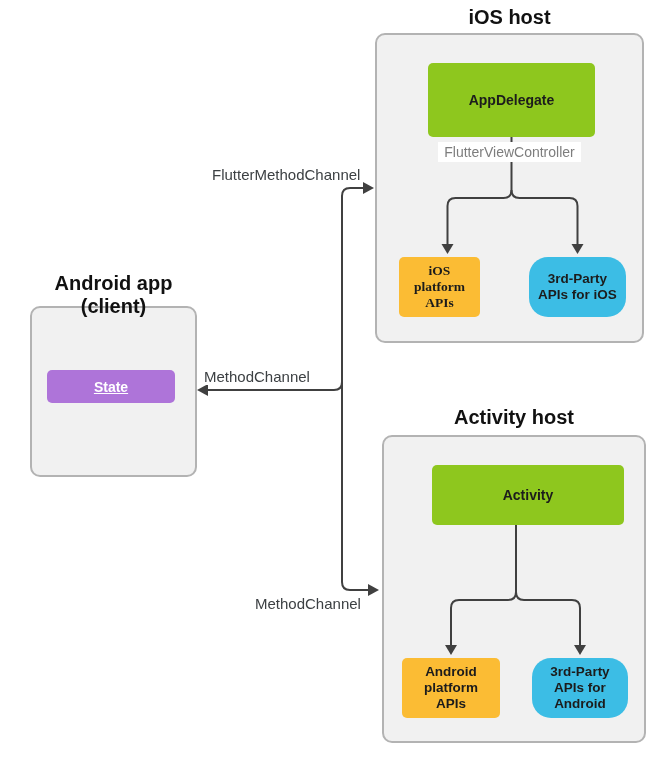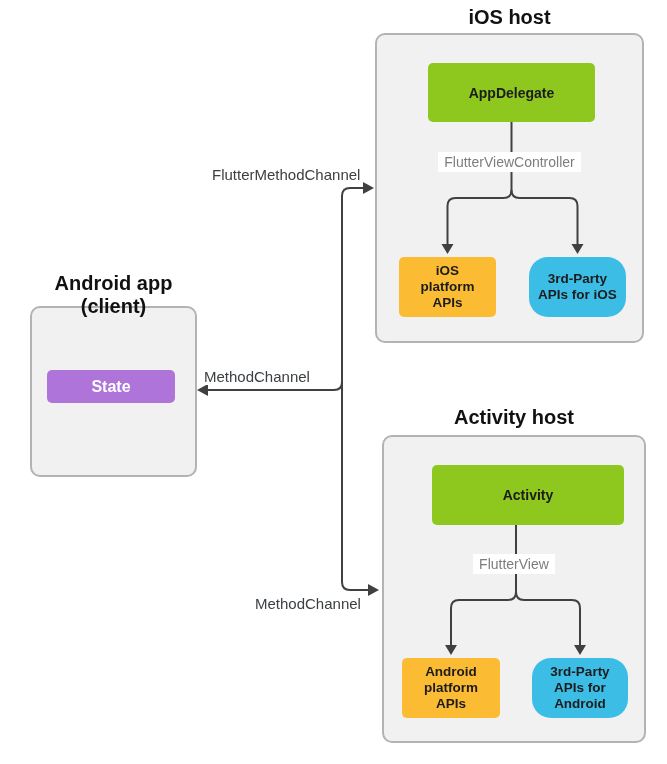--- a/index.html
+++ b/index.html
@@ -38,21 +38,21 @@
     box-sizing: border-box;
     z-index: 3;
     white-space: pre-line;
     line-height: 16px;
   }
   .node.big { font-size: 14px; }
   .node.small { font-size: 13.5px; }
   .node.green { background: var(--green); }
   .node.orange { background: var(--orange); }
   .node.blue { background: var(--blue); border-radius: 19px; }
-  .node.purple { background: var(--purple); color: #ffffff; font-size: 16px; }
+  .node.purple { background: var(--purple); color: #ffffff; font-size: 14px; text-decoration: underline; }
 
   .chip-row {
     text-align: center;
     z-index: 4;
   }
   .chip {
     display: inline-block;
     background: #ffffff;
     color: var(--chip-text);
     font-size: 14px;
@@ -85,40 +85,37 @@
 
     <path class="wire" d="M 364 188 L 350 188 Q 342 188 342 196 L 342 582 Q 342 590 350 590 L 369 590"></path>
     <polygon class="arrowhead" points="363,182 363,194 374,188"></polygon>
     <polygon class="arrowhead" points="368,584 368,596 379,590"></polygon>
     <path class="wire" d="M 342 382 Q 342 390 334 390 L 208 390"></path>
     <polygon class="arrowhead" points="208,384 208,396 197,390"></polygon>
   </svg>
 
   <div class="abs host-title" style="left:375px; top:6px; width:269px;">iOS host</div>
   <div class="abs container-box" style="left:375px; top:33px; width:269px; height:310px;"></div>
-  <div class="abs node big green" style="left:428px; top:63px; width:167px; height:59px;">AppDelegate</div>
-  <div class="abs chip-row" style="left:375px; top:152px; width:269px;">
+  <div class="abs node big green" style="left:428px; top:63px; width:167px; height:74px;">AppDelegate</div>
+  <div class="abs chip-row" style="left:375px; top:142px; width:269px;">
     <span class="chip">FlutterViewController</span>
   </div>
-  <div class="abs node small orange" style="left:399px; top:257px; width:97px; height:60px;">iOS
+  <div class="abs node small orange" style="left:399px; top:257px; width:81px; height:60px;font-family:Liberation Serif, serif;">iOS
 platform
 APIs</div>
   <div class="abs node small blue" style="left:529px; top:257px; width:97px; height:60px;">3rd-Party
 APIs for iOS</div>
 
   <div class="abs host-title" style="left:30px; top:272px; width:167px;">Android app (client)</div>
   <div class="abs container-box" style="left:30px; top:306px; width:167px; height:171px;"></div>
   <div class="abs node purple" style="left:47px; top:370px; width:128px; height:33px;">State</div>
 
   <div class="abs host-title" style="left:382px; top:406px; width:264px;">Activity host</div>
   <div class="abs container-box" style="left:382px; top:435px; width:264px; height:308px;"></div>
   <div class="abs node big green" style="left:432px; top:465px; width:192px; height:60px;">Activity</div>
-  <div class="abs chip-row" style="left:382px; top:554px; width:264px;">
-    <span class="chip">FlutterView</span>
-  </div>
   <div class="abs node small orange" style="left:402px; top:658px; width:98px; height:60px;">Android
 platform
 APIs</div>
   <div class="abs node small blue" style="left:532px; top:658px; width:96px; height:60px;">3rd-Party
 APIs for
 Android</div>
 
   <div class="abs channel-label" style="left:212px; top:166px; width:146px; text-align:right;">FlutterMethodChannel</div>
   <div class="abs channel-label" style="left:204px; top:368px;">MethodChannel</div>
   <div class="abs channel-label" style="left:255px; top:595px;">MethodChannel</div>

